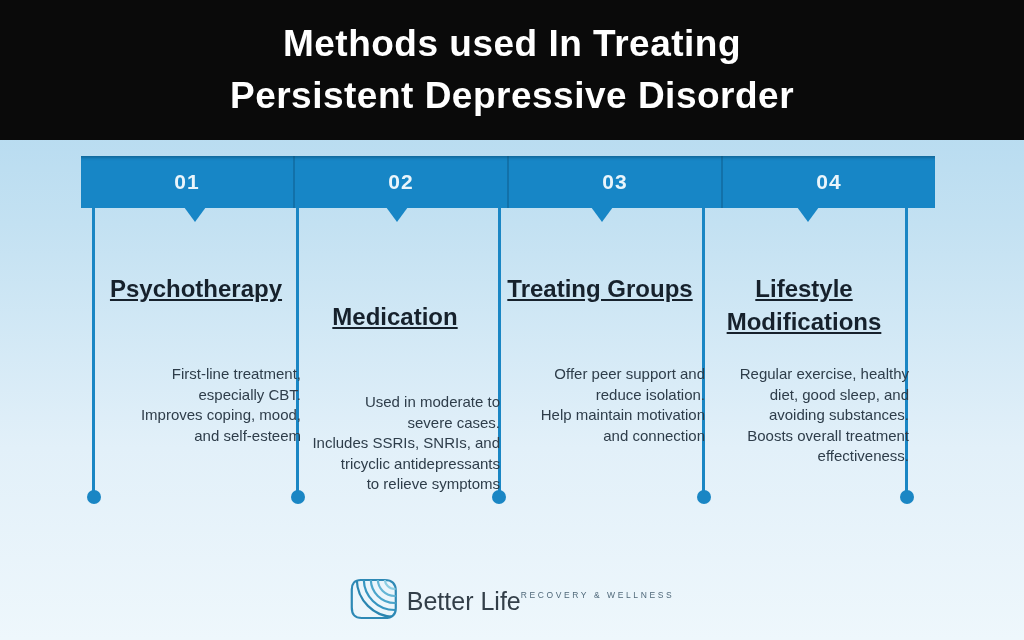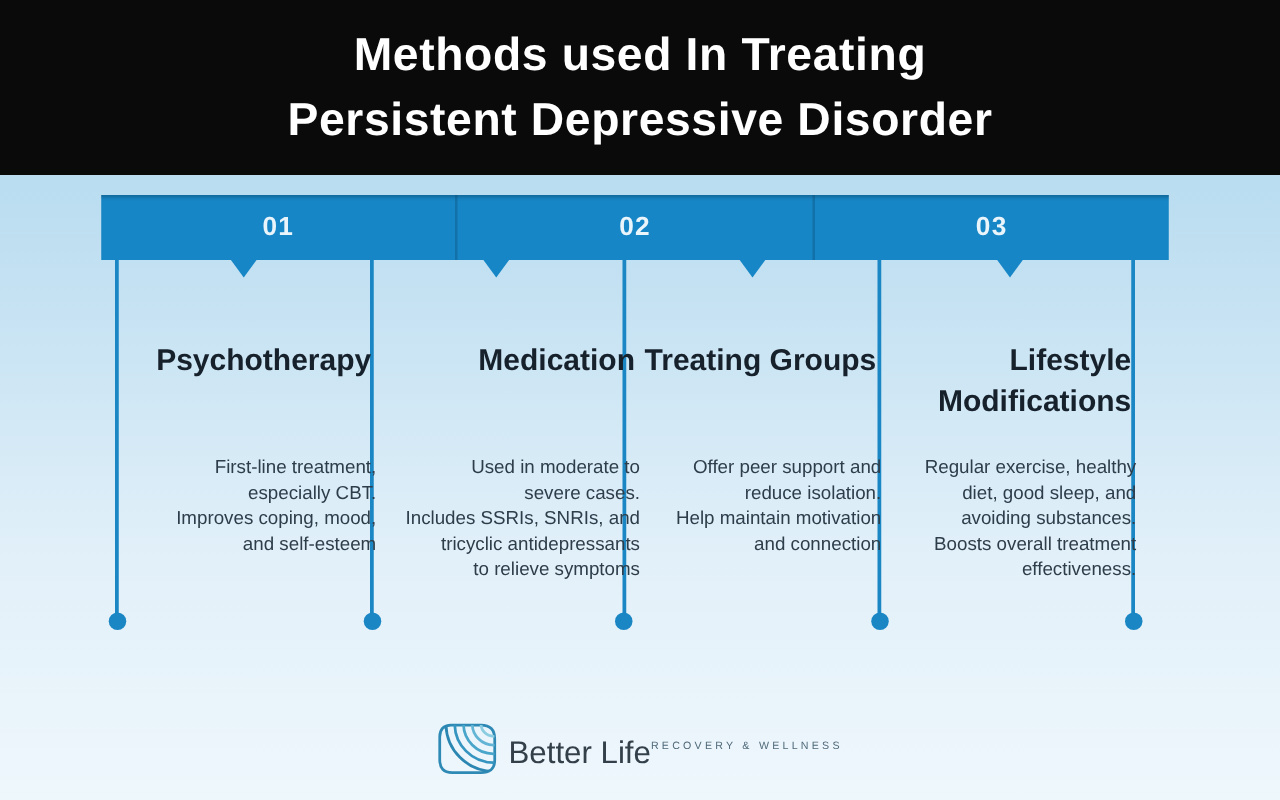--- a/index.html
+++ b/index.html
@@ -26,22 +26,22 @@
   .bar-cell + .bar-cell{border-left:2px solid rgba(8,62,95,.28);}
   .pointer{
     position:absolute;top:207px;width:0;height:0;
     border-left:11px solid transparent;border-right:11px solid transparent;
     border-top:15px solid #1786c6;
   }
   .vline{position:absolute;top:208px;width:3px;height:284px;background:#1a86c4;}
   .dot{position:absolute;top:490px;width:14px;height:14px;border-radius:50%;background:#1a86c4;}
   .col{position:absolute;top:0;width:202px;height:500px;}
   .col-title{
-    position:absolute;top:272px;left:0;width:100%;text-align:right;
-    font-size:24px;font-weight:bold;color:#16212c;line-height:33px;white-space:pre-line;
+    position:absolute;top:272px;left:0;width:100%;text-align:center;
+    font-size:24px;font-weight:bold;color:#16212c;line-height:33px;white-space:pre-line;text-decoration:underline;
   }
   .col-desc{
     position:absolute;top:364px;left:-4px;width:210px;text-align:right;
     font-size:15px;color:#2e3d4a;line-height:20.5px;white-space:pre-line;
   }
   .logo{
     position:absolute;left:50%;top:578px;transform:translateX(-50%);
     display:flex;align-items:center;gap:9px;
   }
   .logo-text{display:flex;flex-direction:row;}
@@ -55,20 +55,21 @@
 
   <div class="banner">
     <div class="t-line">Methods used In Treating</div>
     <div class="t-line">Persistent Depressive Disorder</div>
   </div>
 
   <div class="bar">
     <div class="bar-cell">01</div>
     <div class="bar-cell">02</div>
     <div class="bar-cell">03</div>
+    <div class="bar-cell">04</div>
   </div>
 
   <div class="pointer" style="left:184px;"></div>
   <div class="pointer" style="left:386px;"></div>
   <div class="pointer" style="left:591px;"></div>
   <div class="pointer" style="left:797px;"></div>
 
   <div class="vline" style="left:92px;"></div>
   <div class="vline" style="left:296px;"></div>
   <div class="vline" style="left:498px;"></div>
@@ -82,21 +83,21 @@
   <div class="dot" style="left:900px;"></div>
 
   <div class="col" style="left:95px;">
     <div class="col-title">Psychotherapy</div>
     <div class="col-desc">First-line treatment,
 especially CBT.
 Improves coping, mood,
 and self-esteem</div>
   </div>
 
-  <div class="col" style="left:306px;">
+  <div class="col" style="left:294px;margin-top:28px;">
     <div class="col-title">Medication</div>
     <div class="col-desc">Used in moderate to
 severe cases.
 Includes SSRIs, SNRIs, and
 tricyclic antidepressants
 to relieve symptoms</div>
   </div>
 
   <div class="col" style="left:499px;">
     <div class="col-title">Treating Groups</div>

